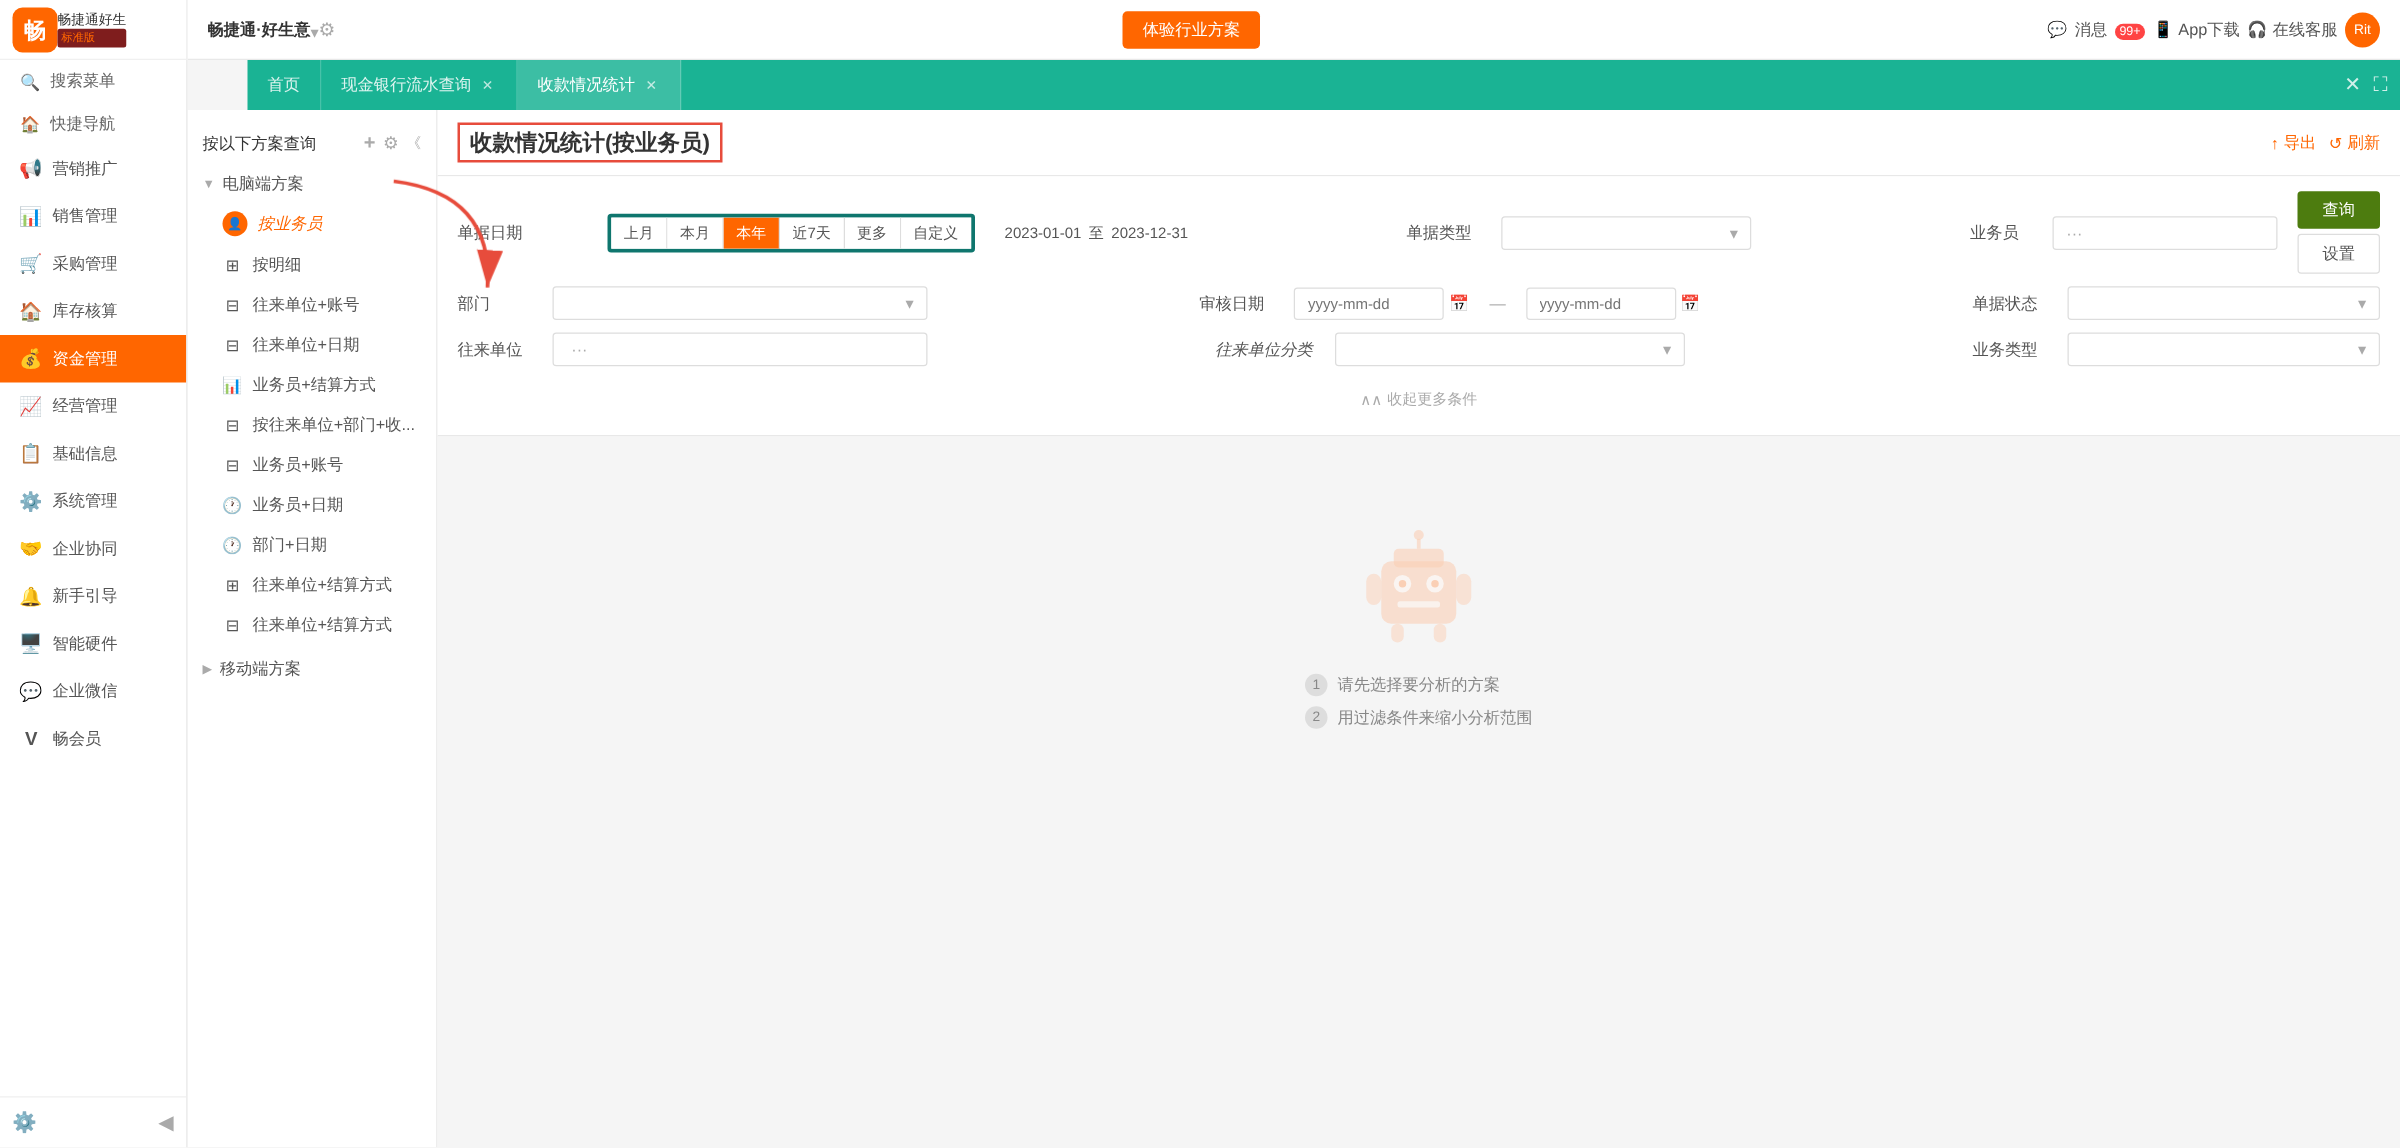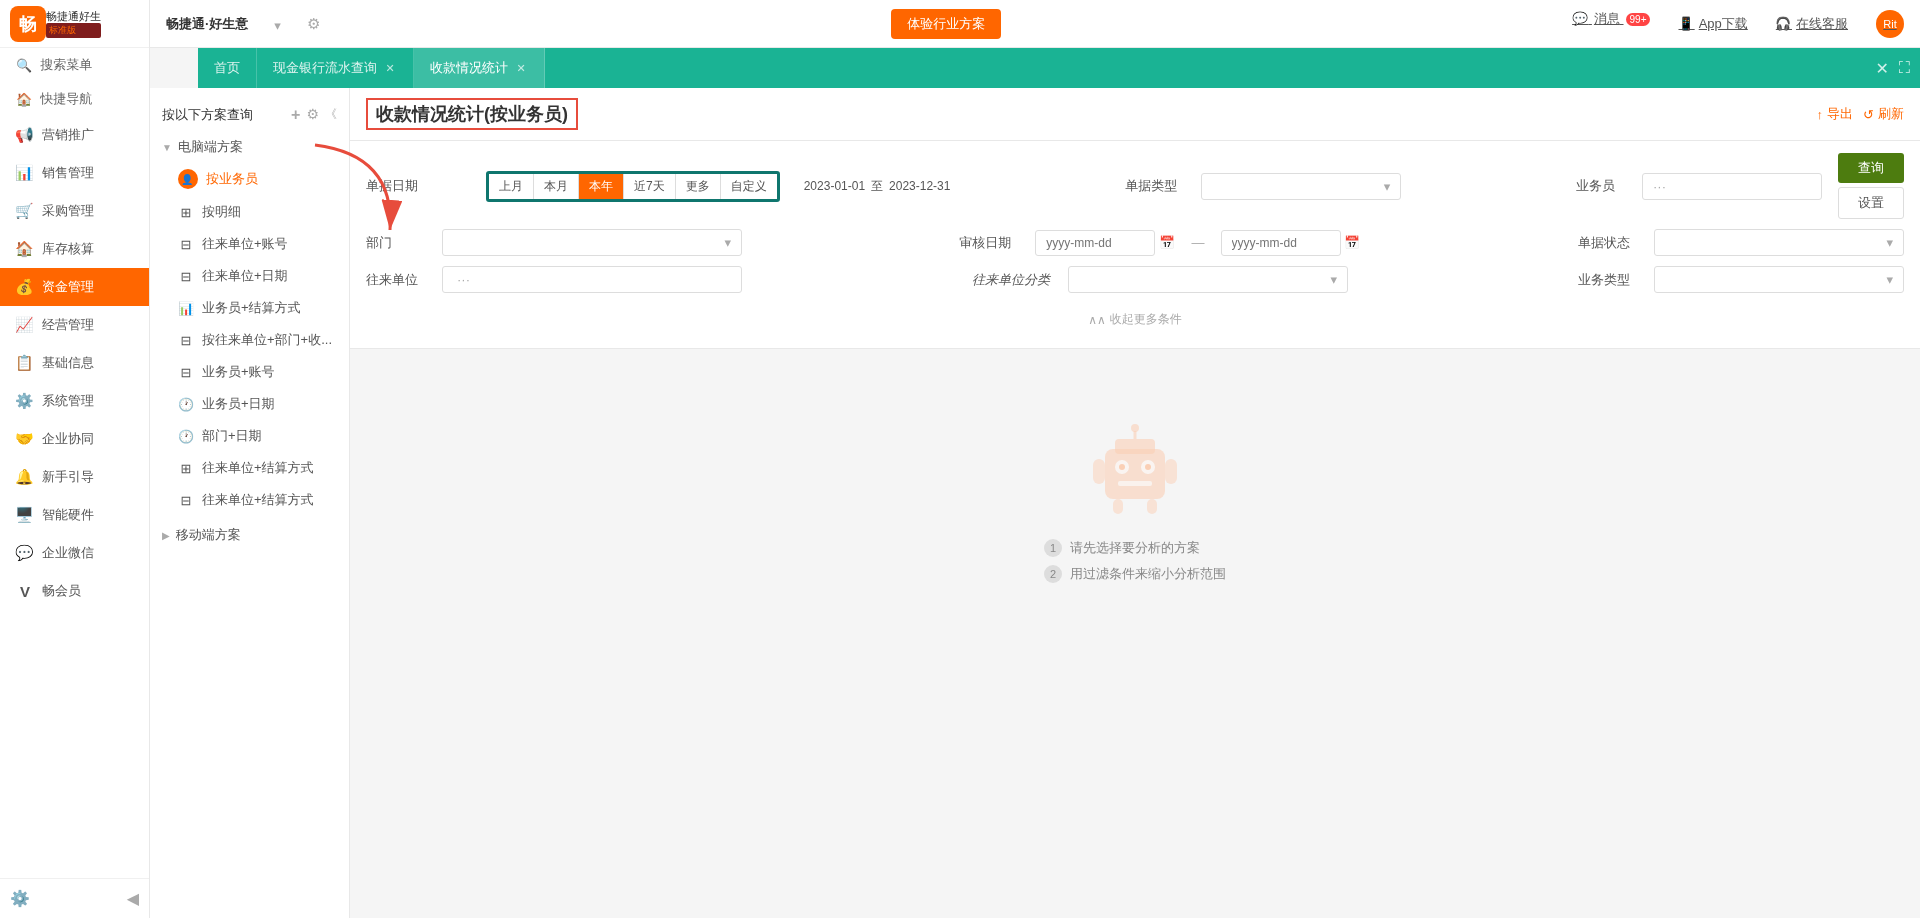--- a/index.html
+++ b/index.html
@@ -15,23 +15,23 @@
     .nav-item { display: flex; align-items: center; gap: 8px; padding: 10px 16px; color: #555; cursor: pointer; font-size: 13px; transition: all 0.2s; }
     .nav-item.active { background: #ff6600; color: white; border-radius: 0; }
     .nav-item .nav-icon { width: 18px; height: 18px; display: flex; align-items: center; justify-content: center; font-size: 15px; }
     .sidebar-bottom { padding: 10px; border-top: 1px solid #f0f0f0; display: flex; align-items: center; justify-content: space-between; }
 
     
     .main { flex: 1; display: flex; flex-direction: column; height: 100vh; overflow: hidden; }
 
     
     .top-header { height: 48px; background: #fff; border-bottom: 1px solid #e8e8e8; display: flex; align-items: center; padding: 0 16px; justify-content: space-between; flex-shrink: 0; }
-    .top-header-left { display: flex; align-items: flex-end; gap: 26px; }
+    .top-header-left { display: flex; align-items: flex-end; gap: 0; }
     .trial-btn { background: #ff6600; color: white; border: none; padding: 6px 16px; border-radius: 4px; cursor: pointer; font-size: 13px; }
-    .header-right { display: flex; gap: 28px; color: #555; font-size: 13px; text-decoration: underline; }
+    .header-right { display: flex; align-items: center; gap: 6px; color: #555; font-size: 13px; }
     .msg-icon { position: relative; cursor: pointer; }
     .badge { background: #ff4444; color: white; font-size: 10px; padding: 1px 4px; border-radius: 10px; position: absolute; top: -6px; right: -8px; }
 
     
     .tabs { height: 40px; background: #1ab394; display: flex; align-items: stretch; flex-shrink: 0; padding-left: 0; margin-left: 48px; }
     .tab { display: flex; align-items: center; padding: 0 16px; color: rgba(255,255,255,0.85); cursor: pointer; font-size: 13px; gap: 6px; border-right: 1px solid rgba(255,255,255,0.2); }
     .tab.active { background: rgba(255,255,255,0.15); color: white; }
     .tab:first-child { background: transparent; color: rgba(255,255,255,0.85); }
     .tab-close { width: 14px; height: 14px; display: flex; align-items: center; justify-content: center; border-radius: 50%; font-size: 11px; color: rgba(255,255,255,0.7); }
     .tabs-right { margin-left: auto; display: flex; align-items: center; padding-right: 10px; gap: 10px; }
@@ -246,21 +246,21 @@
       <div class="scheme-group">
         <div class="scheme-group-title">
           <span class="arrow">▼</span>
           <span>电脑端方案</span>
         </div>
 
         <div class="scheme-item active">
           <div class="active-item-circle">
             <span>👤</span>
           </div>
-          <span style="color:#ff6600;">按业务员</span>
+          <span style="color:#ff6600;font-style:italic;">按业务员</span>
         </div>
 
         <div class="scheme-item">
           <span class="item-icon">⊞</span>
           <span>按明细</span>
         </div>
 
         <div class="scheme-item">
           <span class="item-icon">⊟</span>
           <span>往来单位+账号</span>

